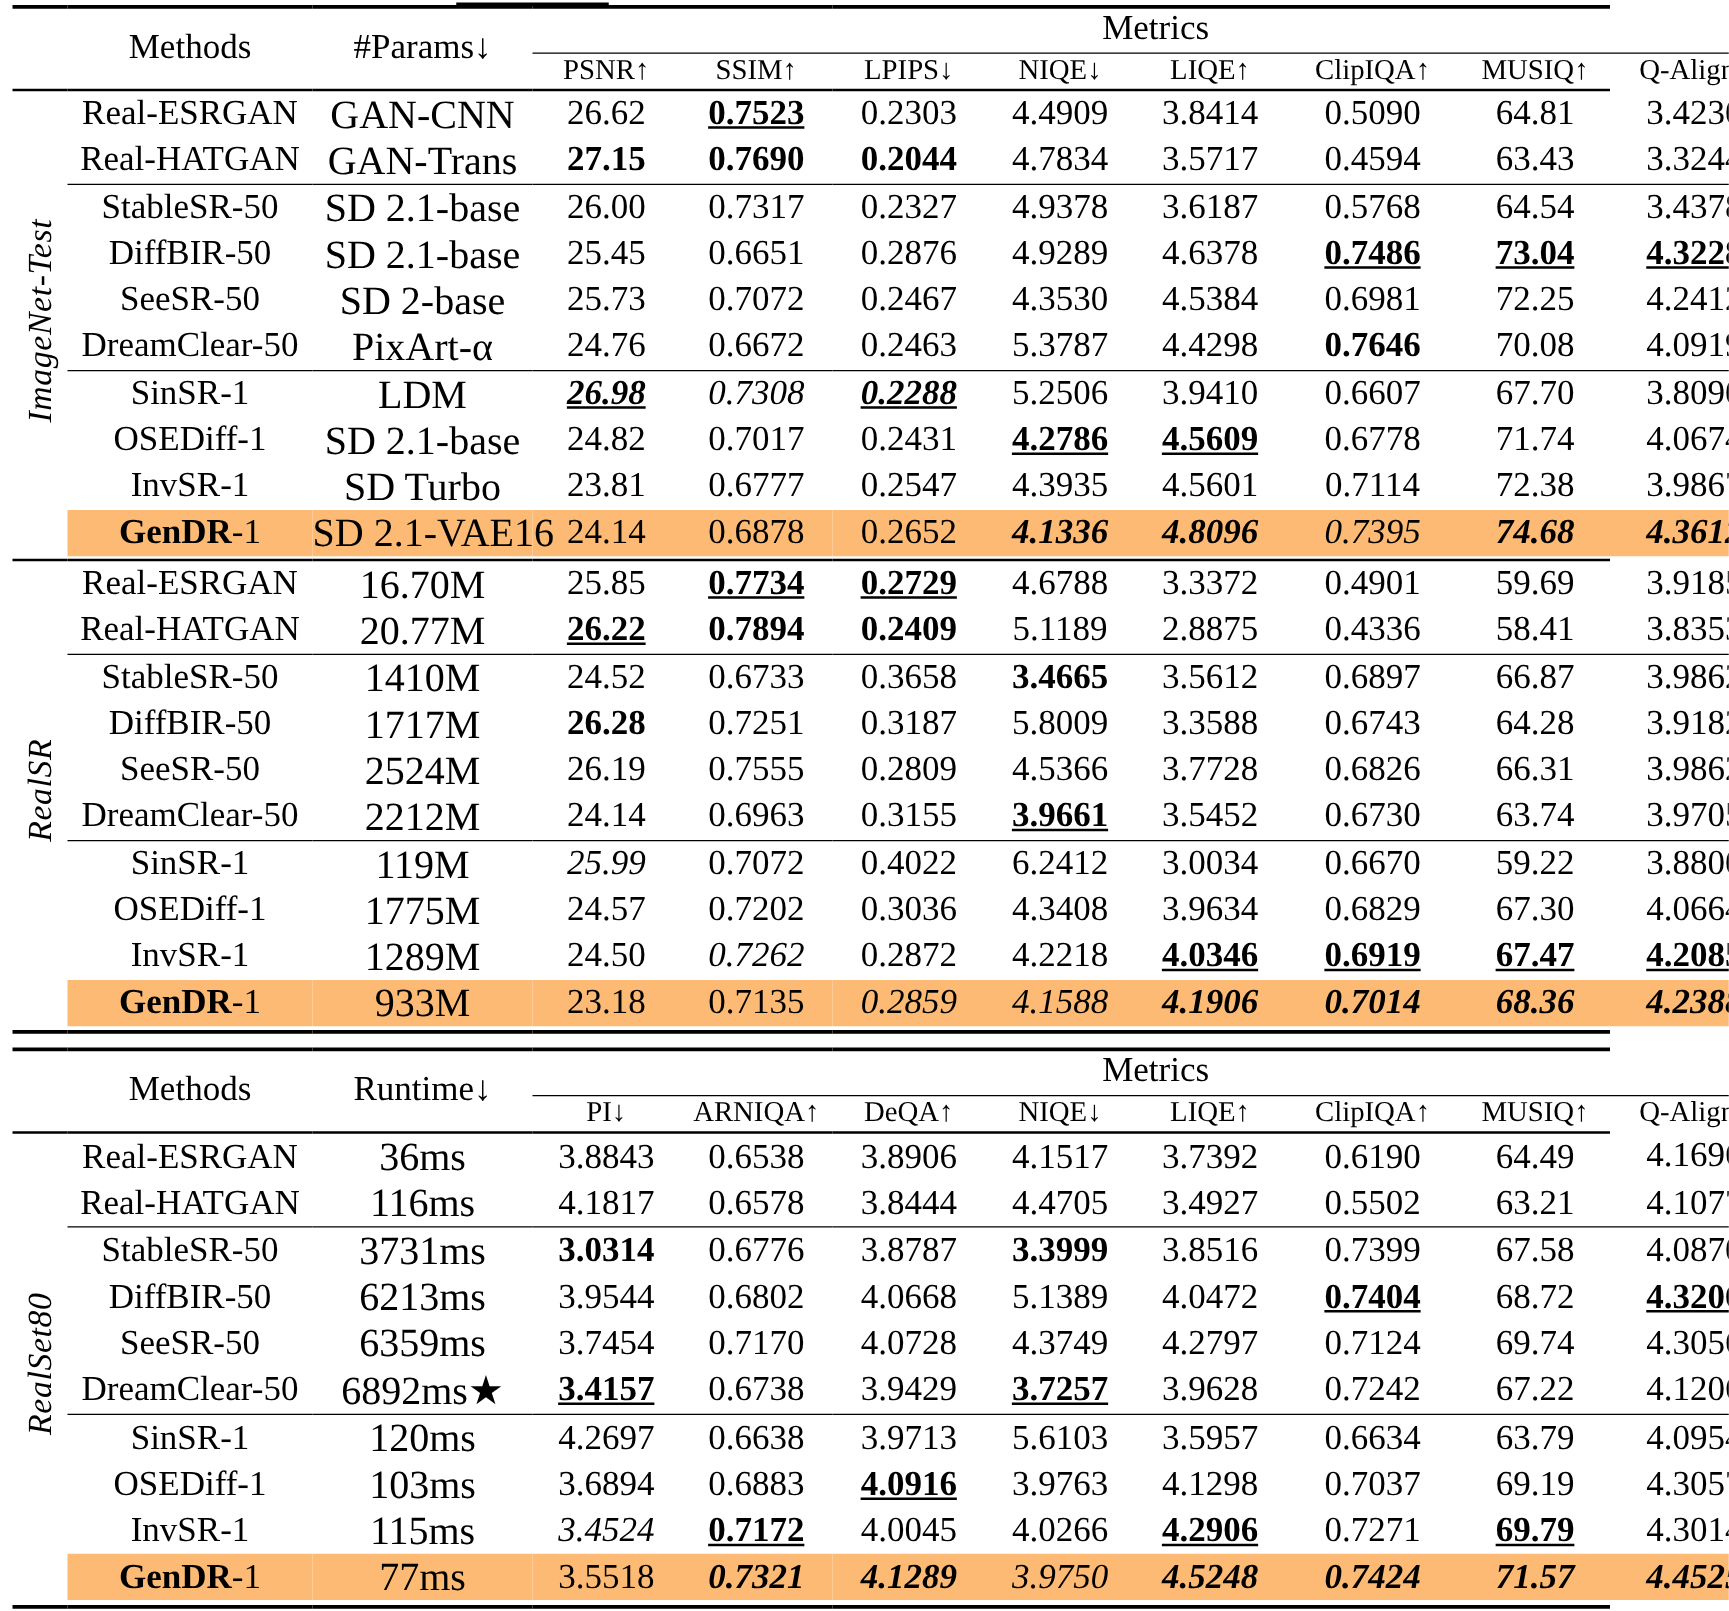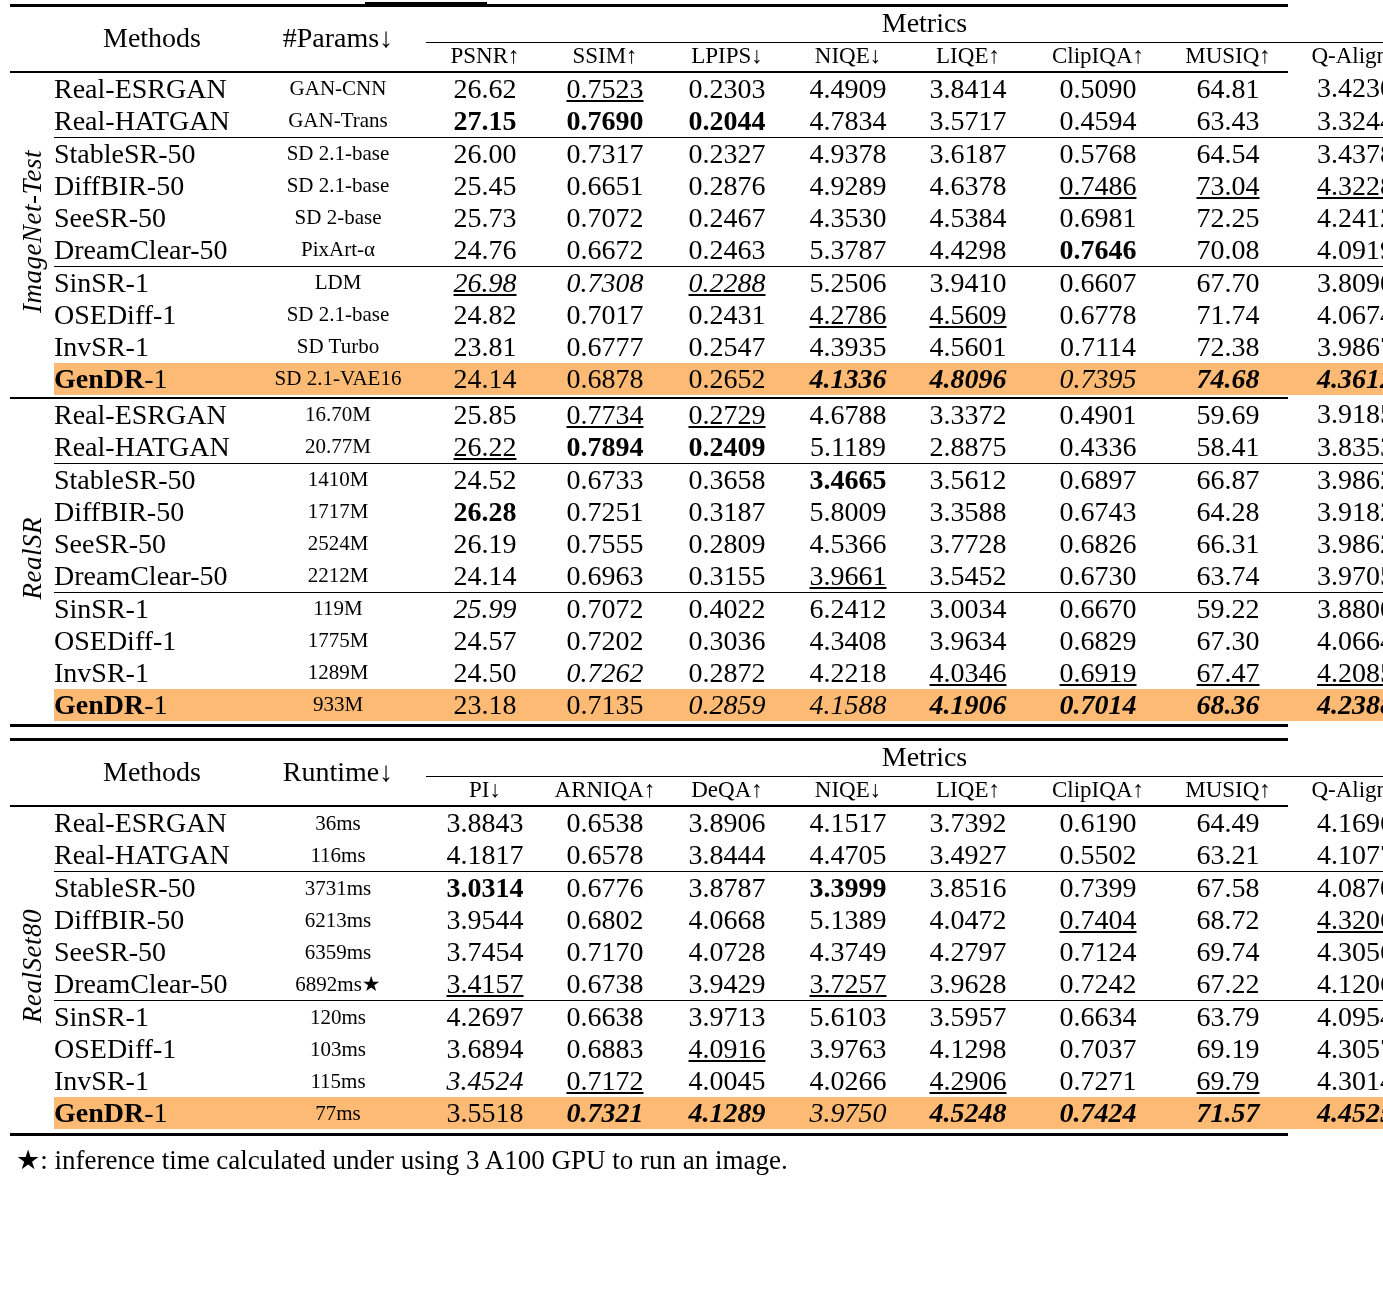--- a/index.html
+++ b/index.html
@@ -87,38 +87,39 @@
     writing-mode: vertical-rl;
     transform: rotate(180deg);
     font-style: italic;
     font-size: 27px;
     letter-spacing: 0.5px;
   }
 
   
   td.method {
     font-size: 28px;
+    text-align: center;
     padding: 4px 0 4px 0;
   }
   td.param {
-    font-size: 21px;
+    font-size: 32px;
     text-align: center;
     padding: 4px 0;
   }
   td.val {
     font-size: 28px;
     text-align: center;
     padding: 4px 0;
   }
 
   
   .b  { font-weight: bold; }
   .i  { font-style: italic; }
   .bi { font-weight: bold; font-style: italic; }
-  .u  { text-decoration: underline; text-underline-offset: 2px; }
+  .u  { text-decoration: underline; text-underline-offset: 2px; font-weight: bold; }
 
   
   tr.highlight td { background: #fdba74; }
 
   
   tr.grpsep td.sepline { border-bottom: 1.3px solid #000; }
   tr.grpsep td { height: 0; font-size: 0; line-height: 0; padding: 0; }
 
   
   .footnote {

